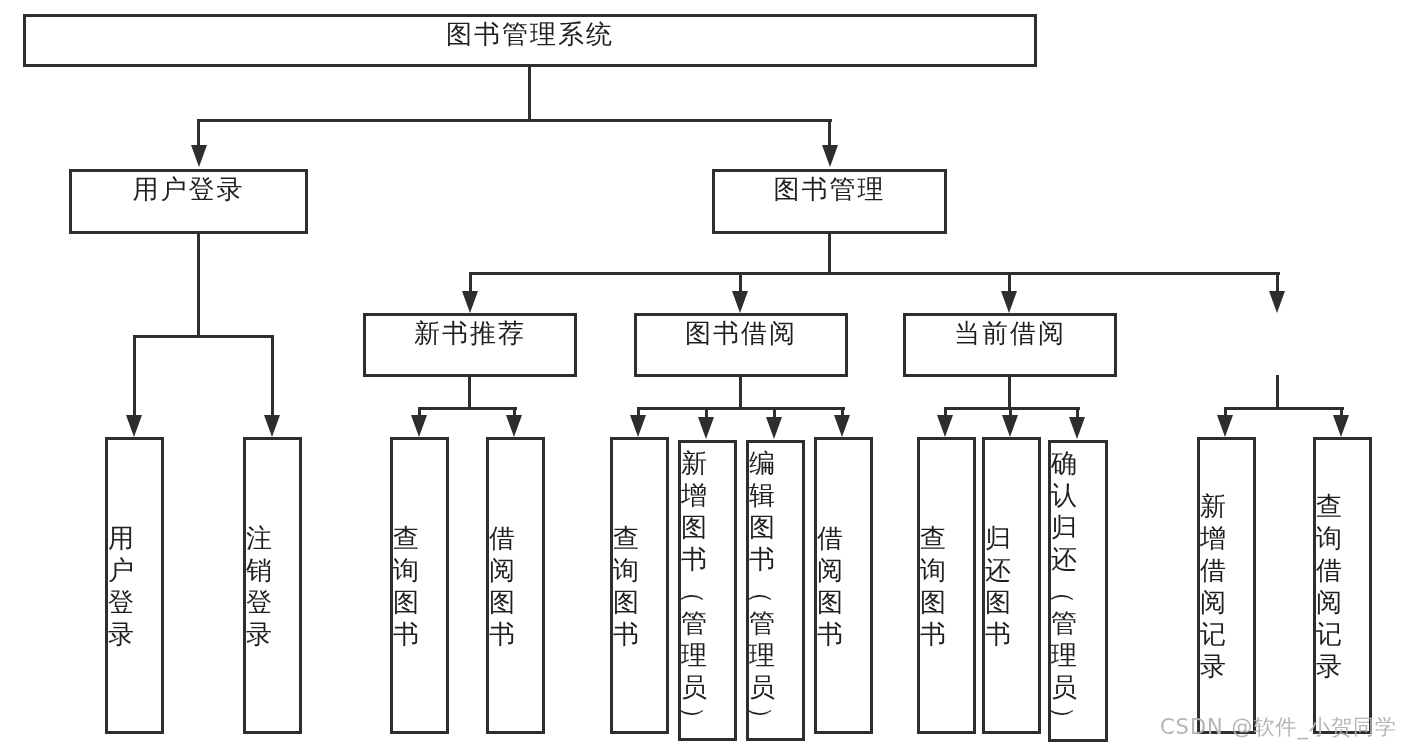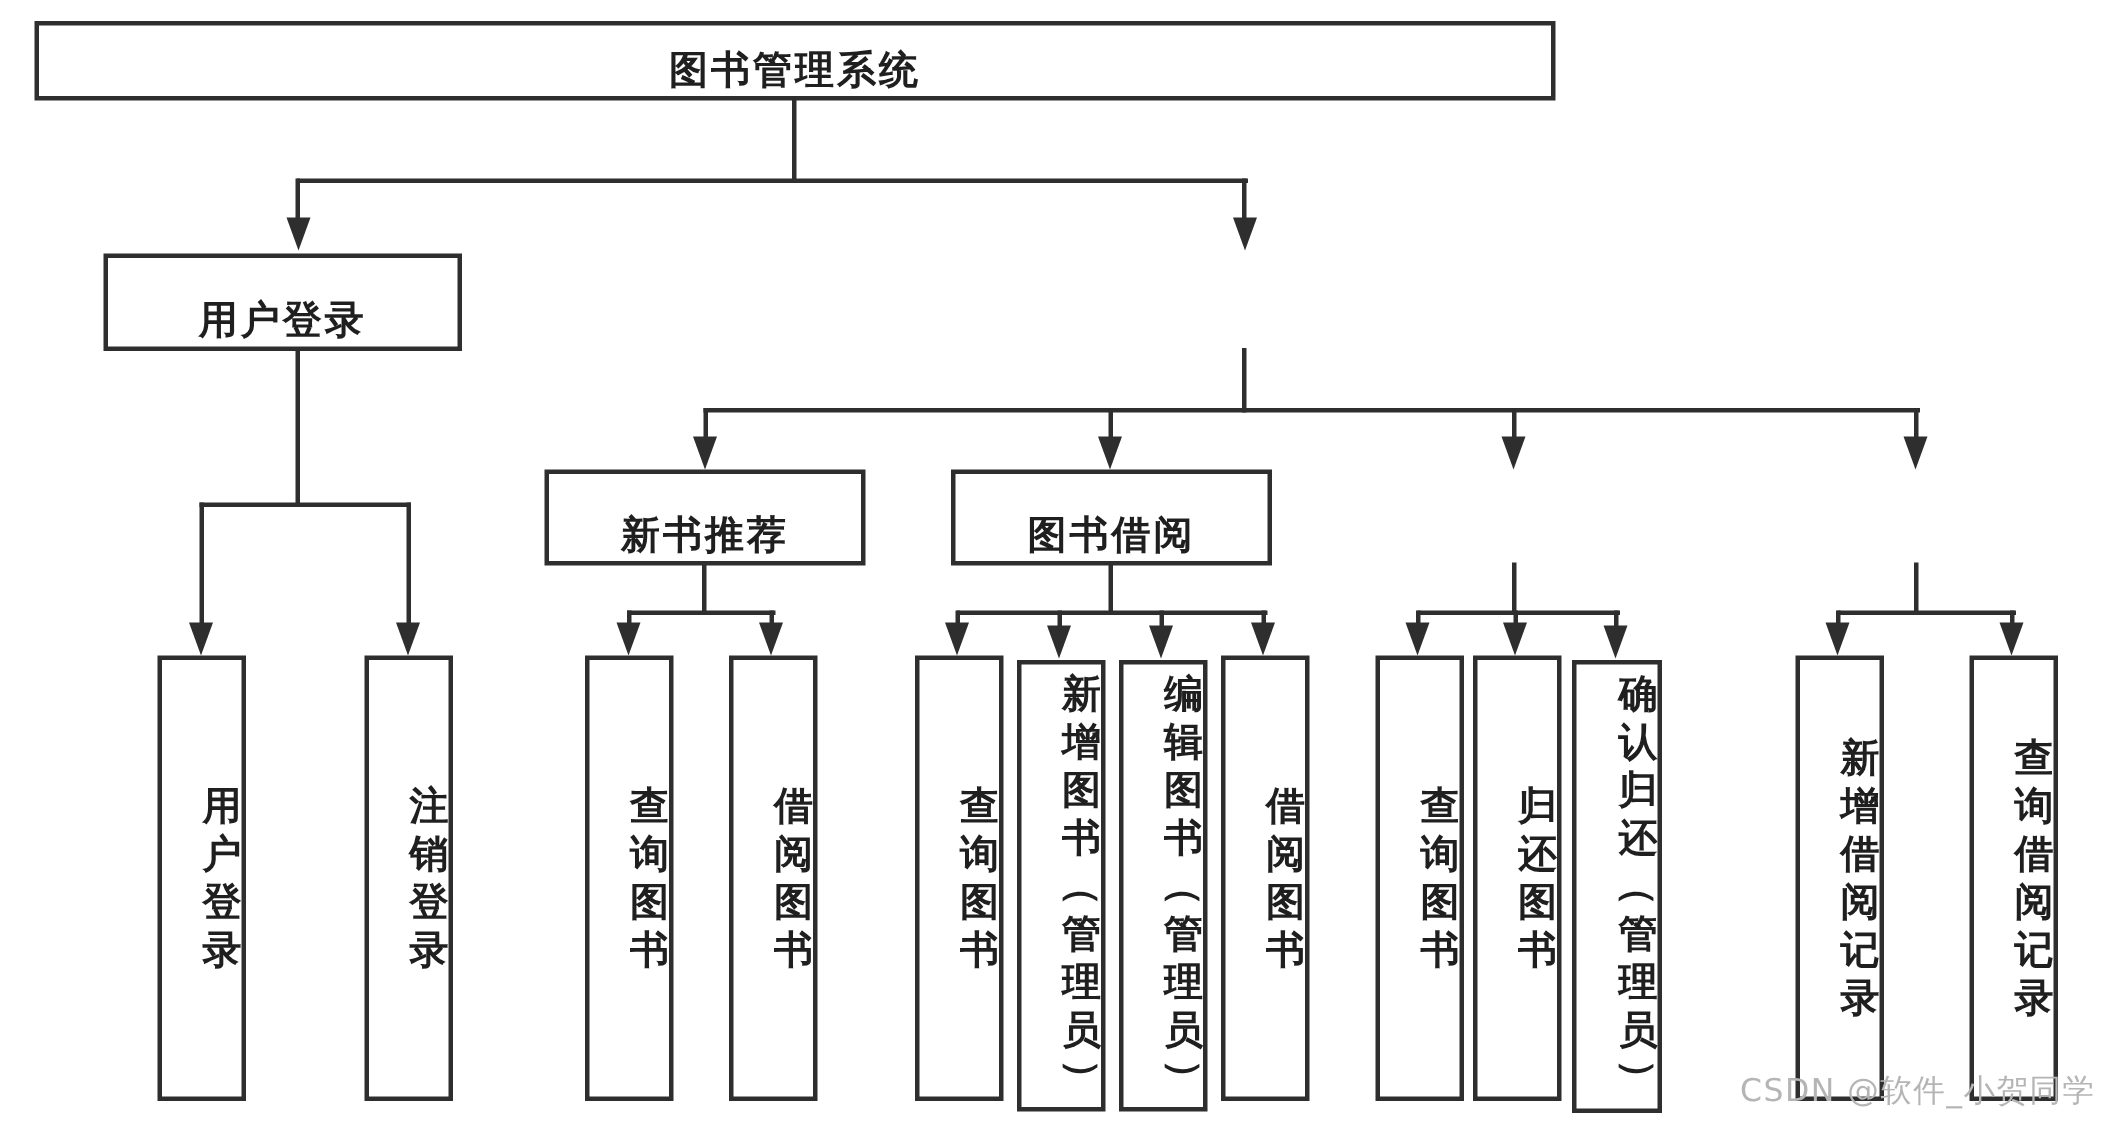--- a/index.html
+++ b/index.html
@@ -8,22 +8,22 @@
     position:relative; width:1405px; height:747px;
     background:var(--background,#ffffff);
     font-family:"DejaVu Sans","Liberation Sans",sans-serif;
     color:var(--text,#1f1f1f);
     overflow:hidden;
   }
   .node {
     position:absolute;
     border:3px solid var(--line,#2e2e2e);
     background:#ffffff;
-    display:flex; align-items:flex-end; justify-content:center;
-    font-size:26px; letter-spacing:2px;font-weight:bold;
+    display:flex; align-items:flex-start; justify-content:center;
+    font-size:26px; letter-spacing:2px;
   }
   .leaf { flex-direction:column; letter-spacing:0; }
   .leaf span { display:block; line-height:32px; font-size:26px; }
   .leaf span.rot { transform:rotate(90deg); }
   .h-line { position:absolute; height:3px; background:var(--line,#2e2e2e); }
   .v-line { position:absolute; width:3px; background:var(--line,#2e2e2e); }
   .arrow {
     position:absolute; width:0; height:0;
     border-left:8px solid transparent;
     border-right:8px solid transparent;
@@ -47,20 +47,23 @@
   <div class="v-line" style="left:528px;top:66px;height:56px"></div>
   <div class="h-line" style="left:198px;top:119px;width:634px"></div>
   <div class="v-line" style="left:197px;top:119px;height:28px"></div>
   <div class="arrow" style="left:191px;top:145px"></div>
   <div class="v-line" style="left:828px;top:119px;height:28px"></div>
   <div class="arrow" style="left:822px;top:145px"></div>
 
   <div class="node" style="left:69px;top:169px;width:239px;height:65px">
     <span>用户登录</span>
   </div>
+  <div class="node" style="left:712px;top:169px;width:235px;height:65px">
+    <span>图书管理</span>
+  </div>
 
   <div class="v-line" style="left:197px;top:232px;height:106px"></div>
   <div class="h-line" style="left:133px;top:335px;width:141px"></div>
   <div class="v-line" style="left:133px;top:335px;height:82px"></div>
   <div class="arrow" style="left:126px;top:415px"></div>
   <div class="v-line" style="left:271px;top:335px;height:82px"></div>
   <div class="arrow" style="left:264px;top:415px"></div>
 
   <div class="v-line" style="left:828px;top:232px;height:43px"></div>
   <div class="h-line" style="left:469px;top:272px;width:811px"></div>
@@ -72,20 +75,23 @@
   <div class="arrow" style="left:1001px;top:291px"></div>
   <div class="v-line" style="left:1276px;top:272px;height:20px"></div>
   <div class="arrow" style="left:1269px;top:291px"></div>
 
   <div class="node" style="left:634px;top:313px;width:214px;height:64px">
     <span>图书借阅</span>
   </div>
   <div class="node" style="left:363px;top:313px;width:214px;height:64px">
     <span>新书推荐</span>
   </div>
+  <div class="node" style="left:903px;top:313px;width:214px;height:64px">
+    <span>当前借阅</span>
+  </div>
 
   <div class="v-line" style="left:468px;top:375px;height:35px"></div>
   <div class="h-line" style="left:418px;top:407px;width:99px"></div>
   <div class="v-line" style="left:418px;top:407px;height:10px"></div>
   <div class="arrow" style="left:411px;top:415px"></div>
   <div class="v-line" style="left:513px;top:407px;height:10px"></div>
   <div class="arrow" style="left:506px;top:415px"></div>
 
   <div class="v-line" style="left:739px;top:375px;height:35px"></div>
   <div class="h-line" style="left:638px;top:407px;width:207px"></div>

